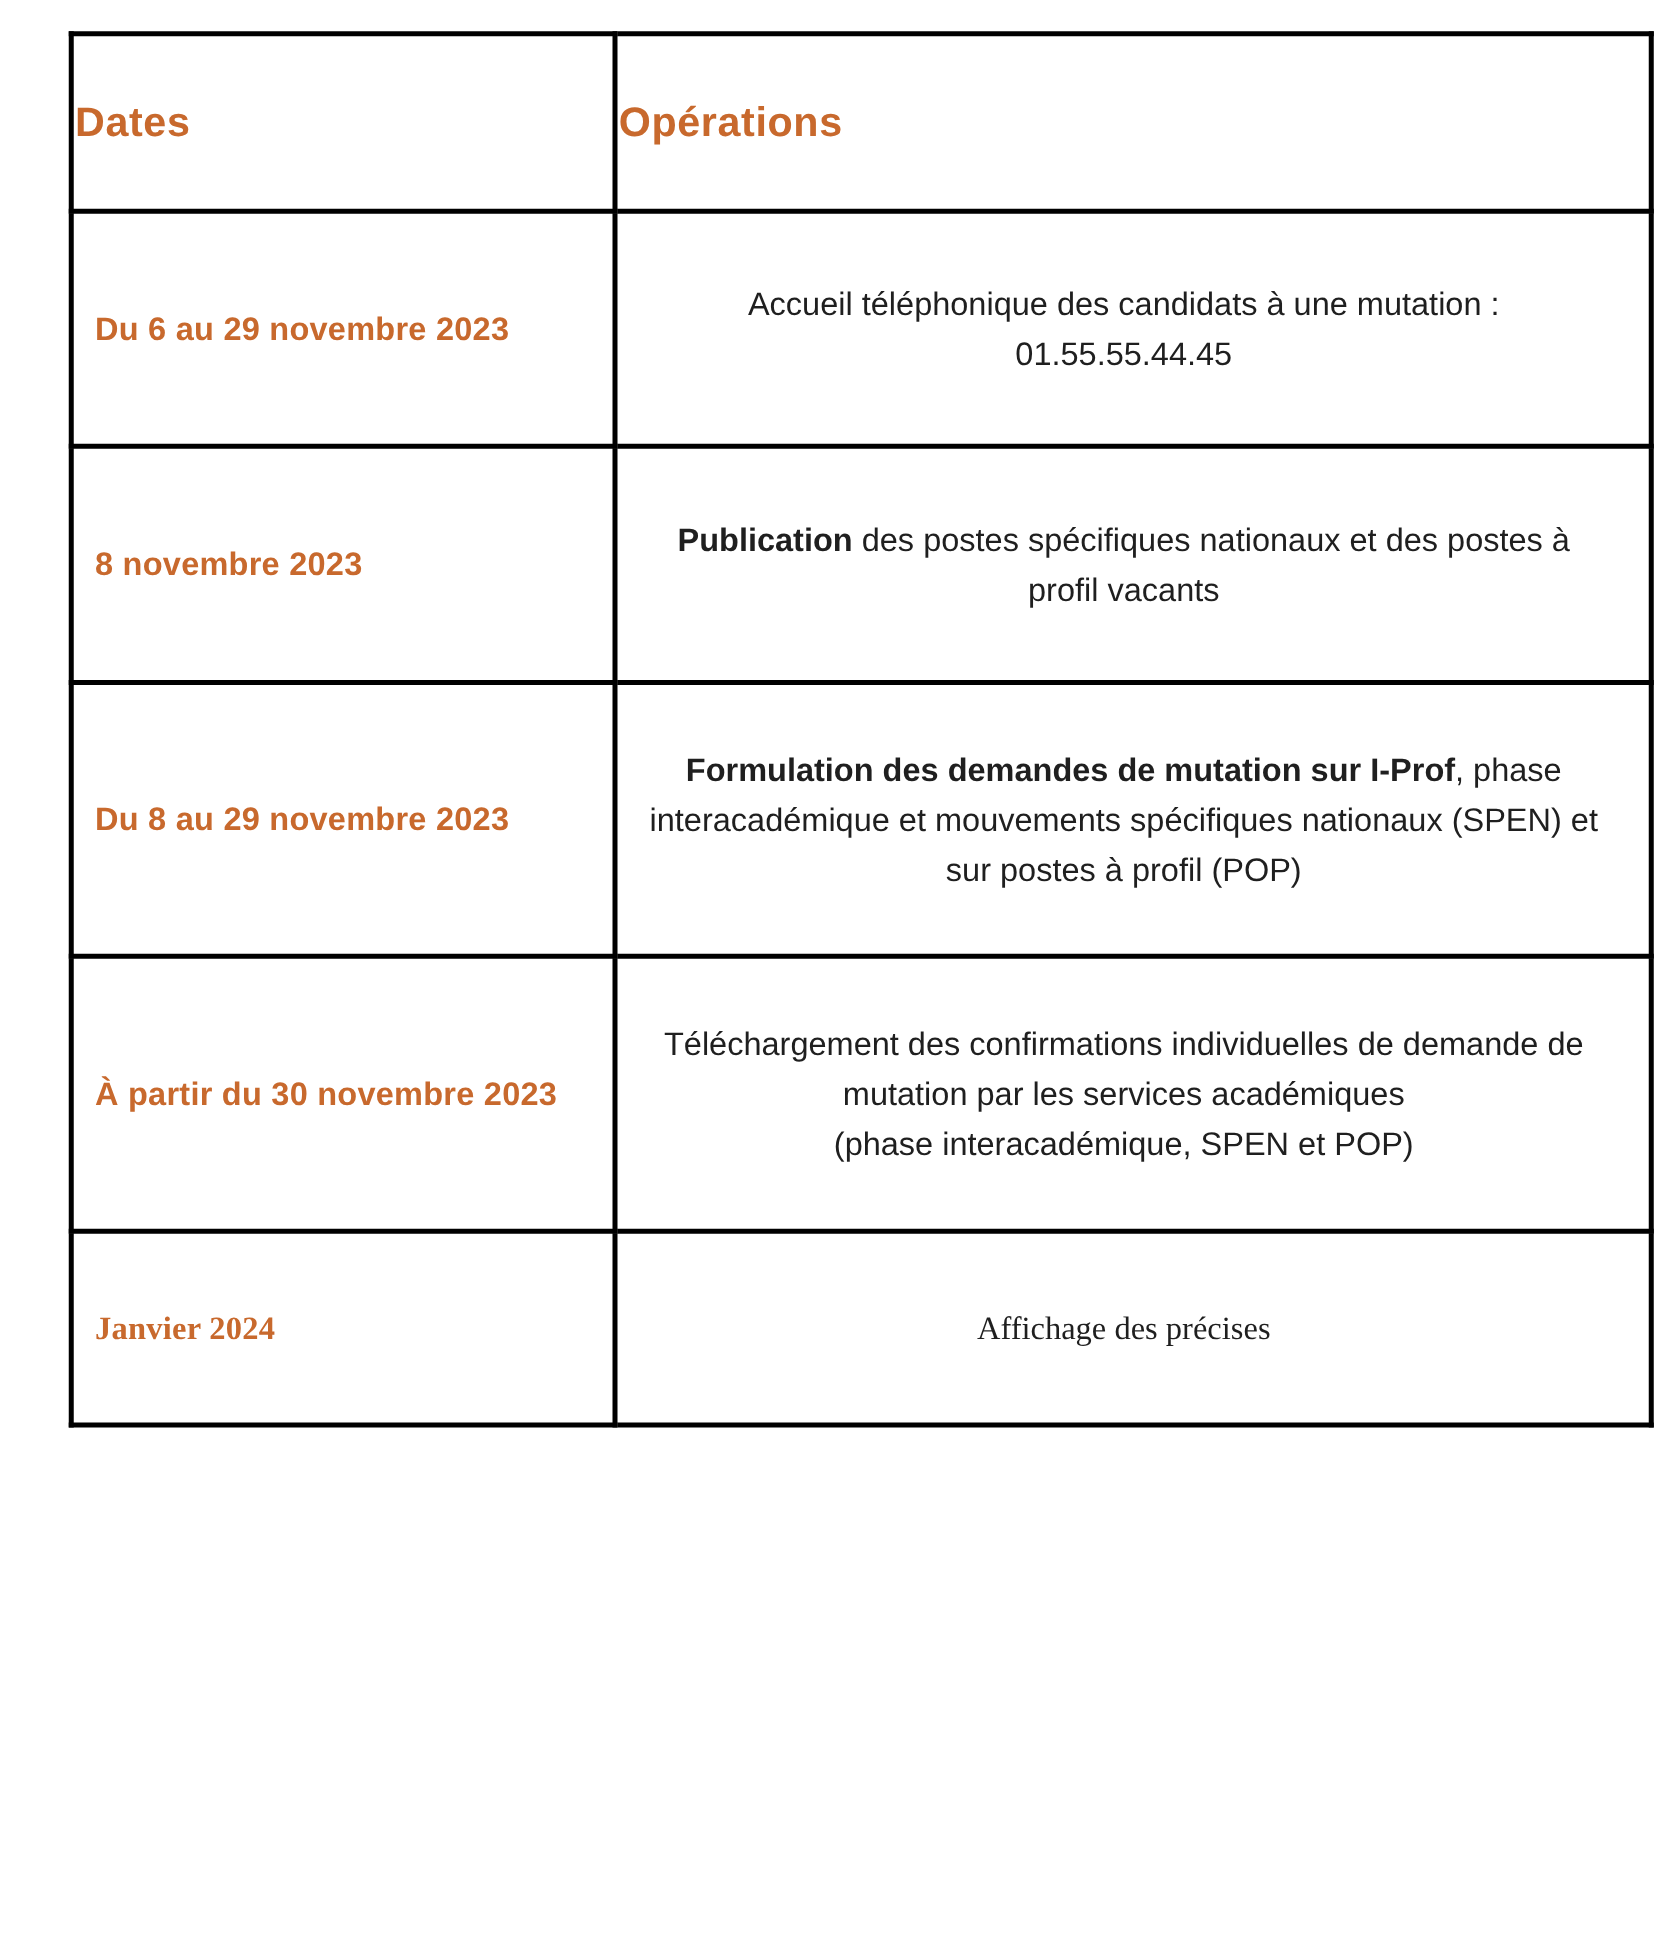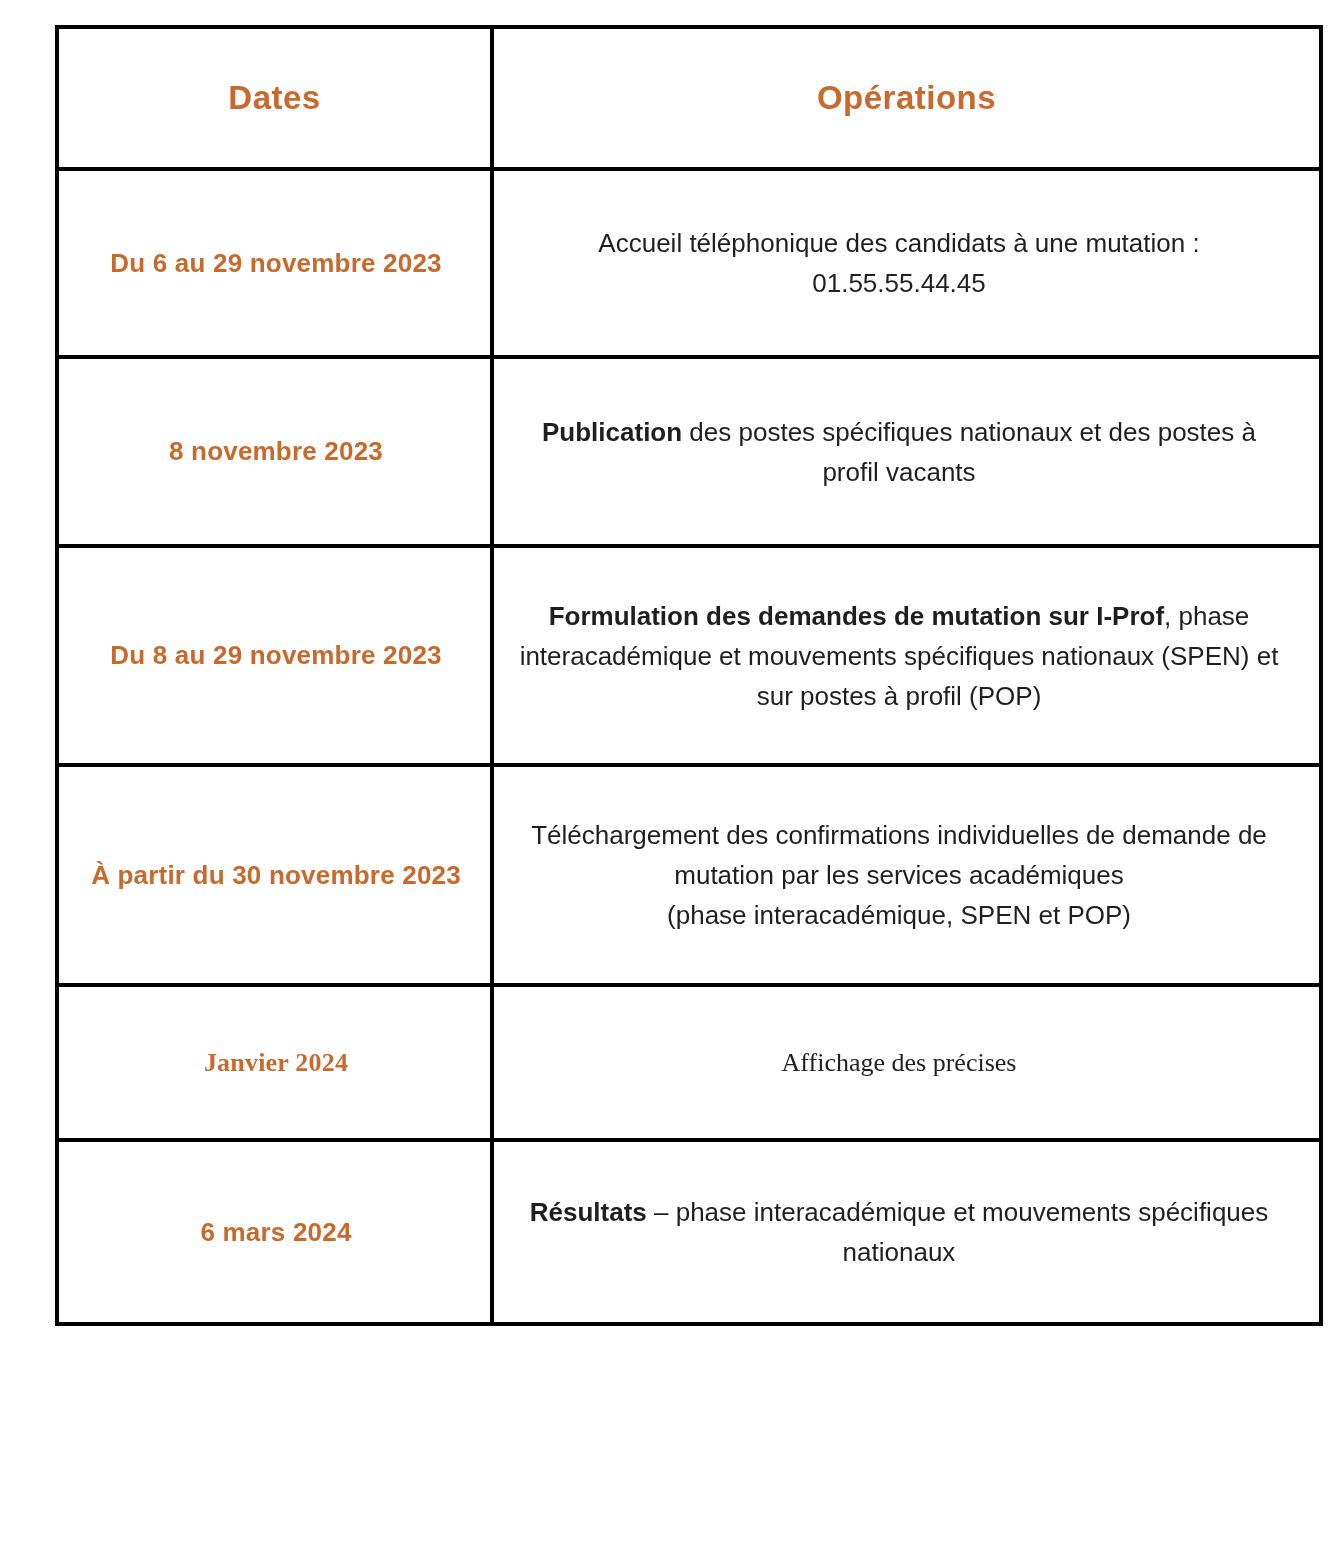--- a/index.html
+++ b/index.html
@@ -27,28 +27,28 @@
   th, td {
     border: 4px solid #000000;
     vertical-align: middle;
     background: #ffffff;
   }
   thead tr { height: 142px; }
   th {
     color: #C8692D;
     font-size: 33px;
     font-weight: 700;
-    text-align: center;
+    text-align: left;
     letter-spacing: 0.5px;
   }
   td.date-cell {
     color: #C8692D;
     font-size: 26px;
     font-weight: 700;
-    text-align: center;
+    text-align: left;
     padding: 10px 14px 10px 17px;
     letter-spacing: 0.2px;
   }
   td.operation-cell {
     color: #1F1F1F;
     font-size: 26px;
     font-weight: 400;
     line-height: 40px;
     text-align: center;
     padding: 10px 32px 10px 17px;
@@ -96,19 +96,15 @@
         </tr>
         <tr>
           <td class="date-cell">À partir du 30 novembre 2023</td>
           <td class="operation-cell"><span class="seg">Téléchargement des confirmations individuelles de demande de mutation par les services académiques
 (phase interacadémique, SPEN et POP)</span></td>
         </tr>
         <tr>
           <td class="date-cell">Janvier 2024</td>
           <td class="operation-cell"><span class="seg">Affichage des précises</span></td>
         </tr>
-        <tr>
-          <td class="date-cell">6 mars 2024</td>
-          <td class="operation-cell"><span class="seg bold">Résultats</span><span class="seg"> – phase interacadémique et mouvements spécifiques nationaux</span></td>
-        </tr>
       </tbody>
   </table>
 </div>
 
 </body></html>

